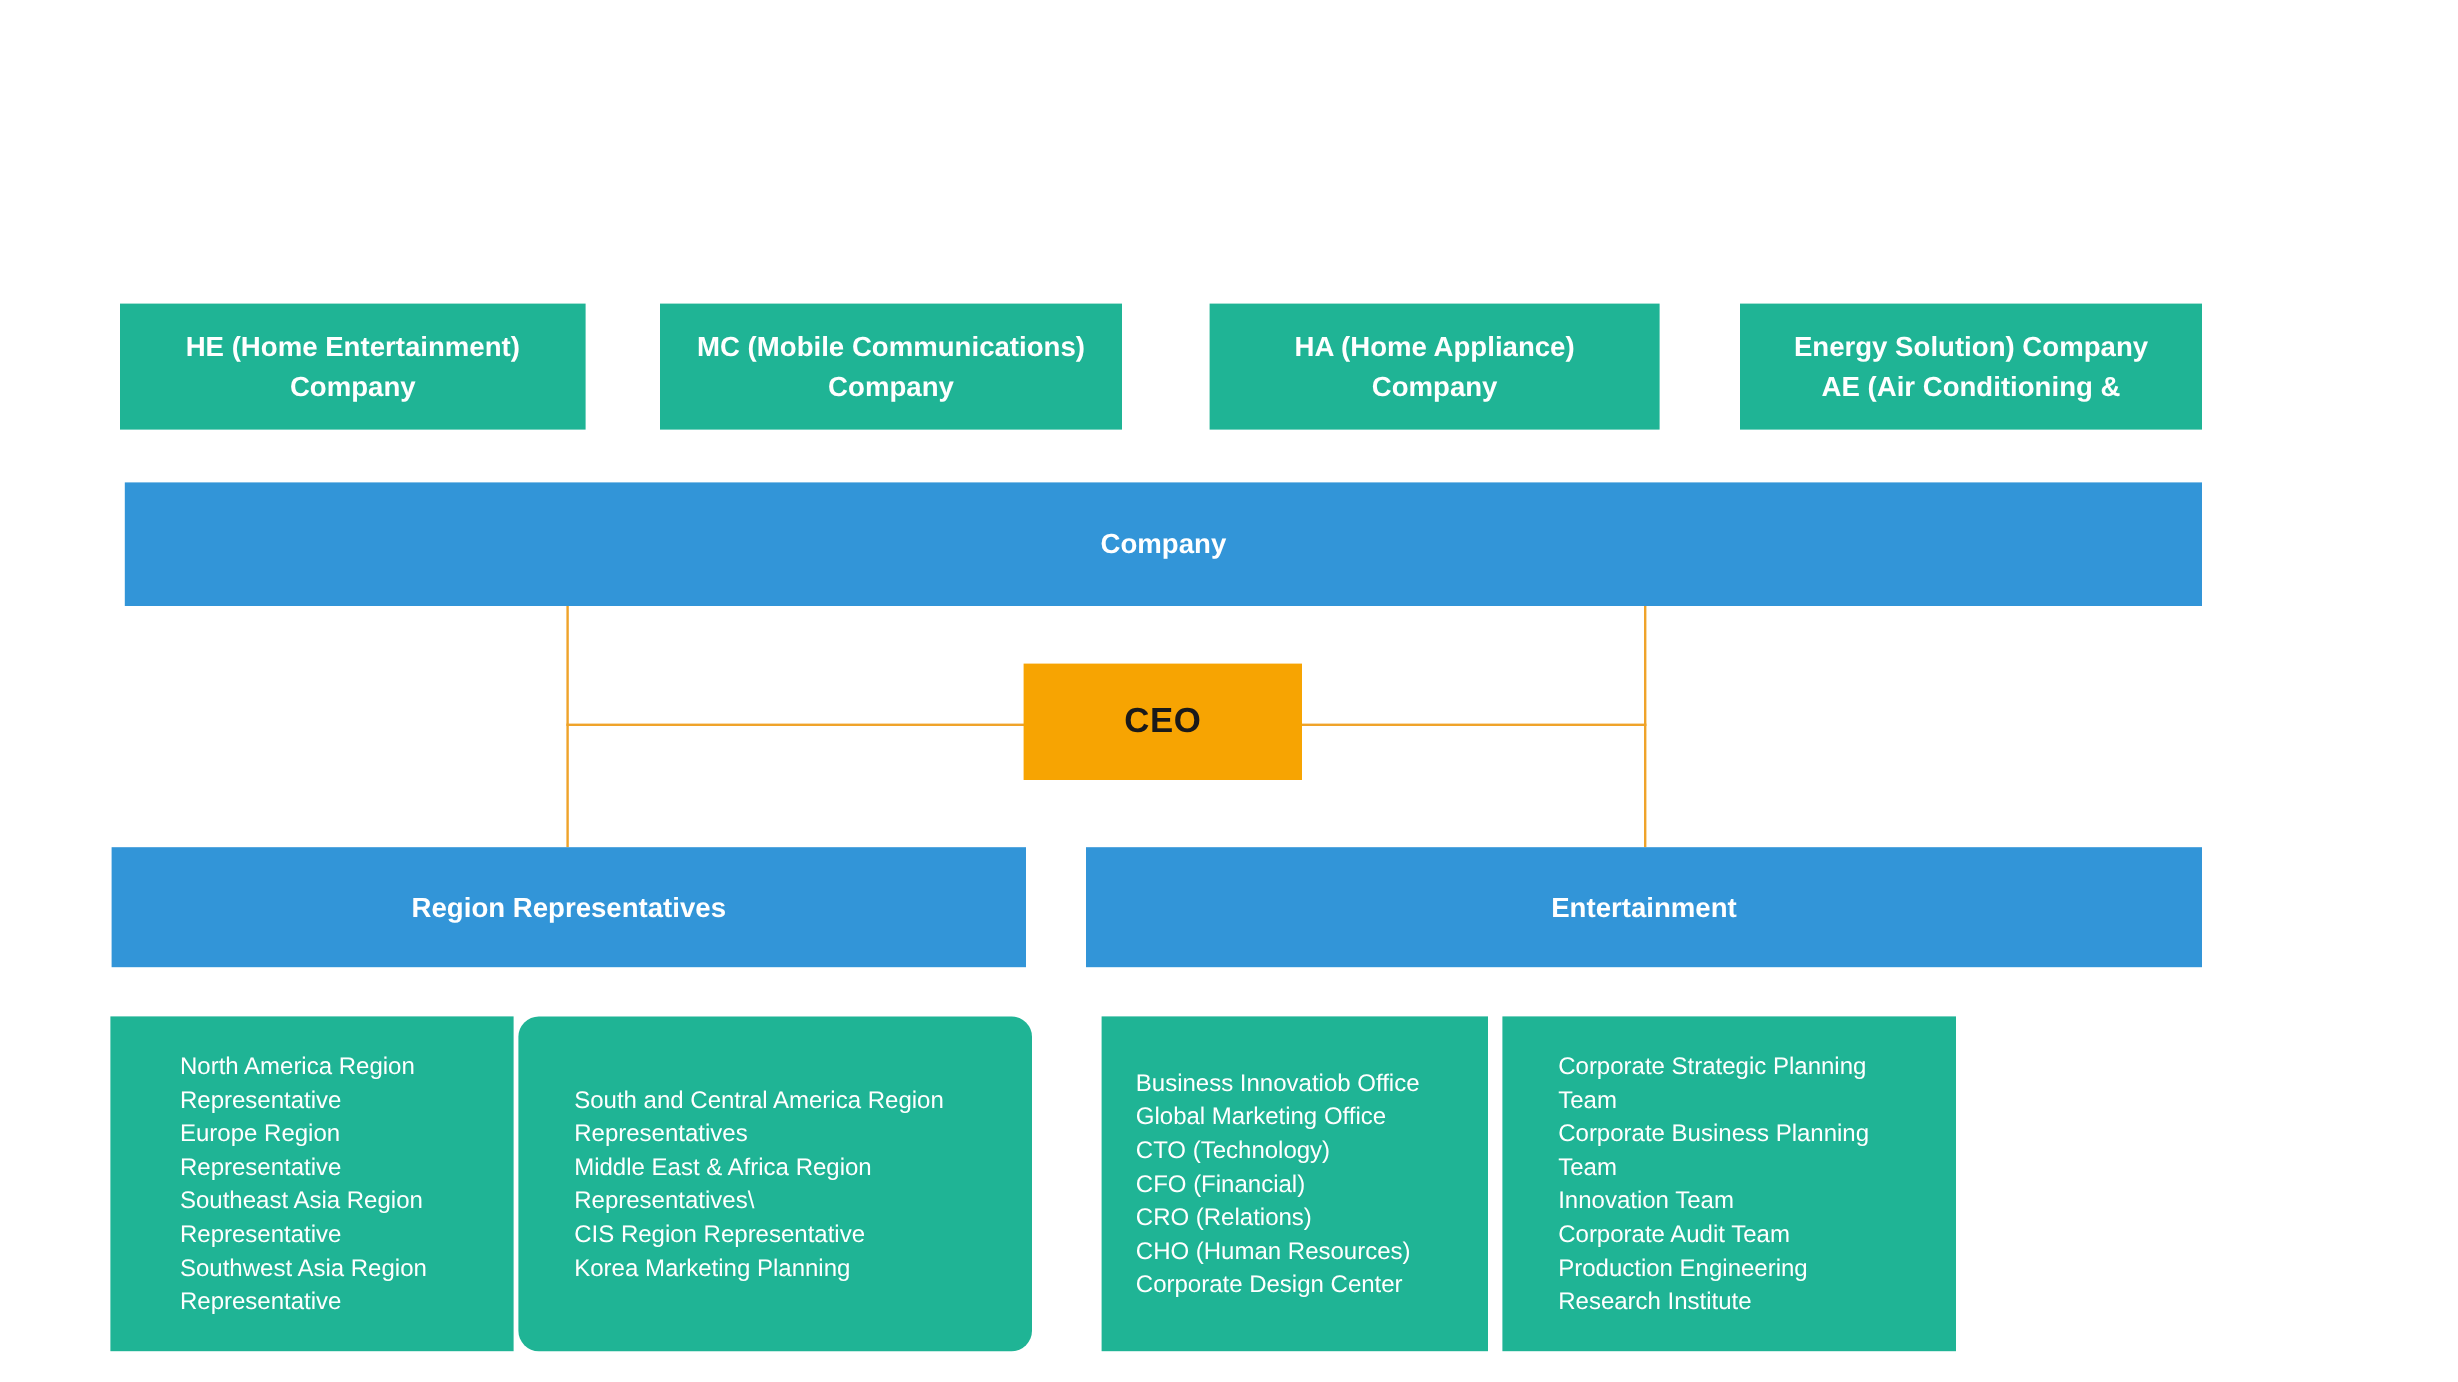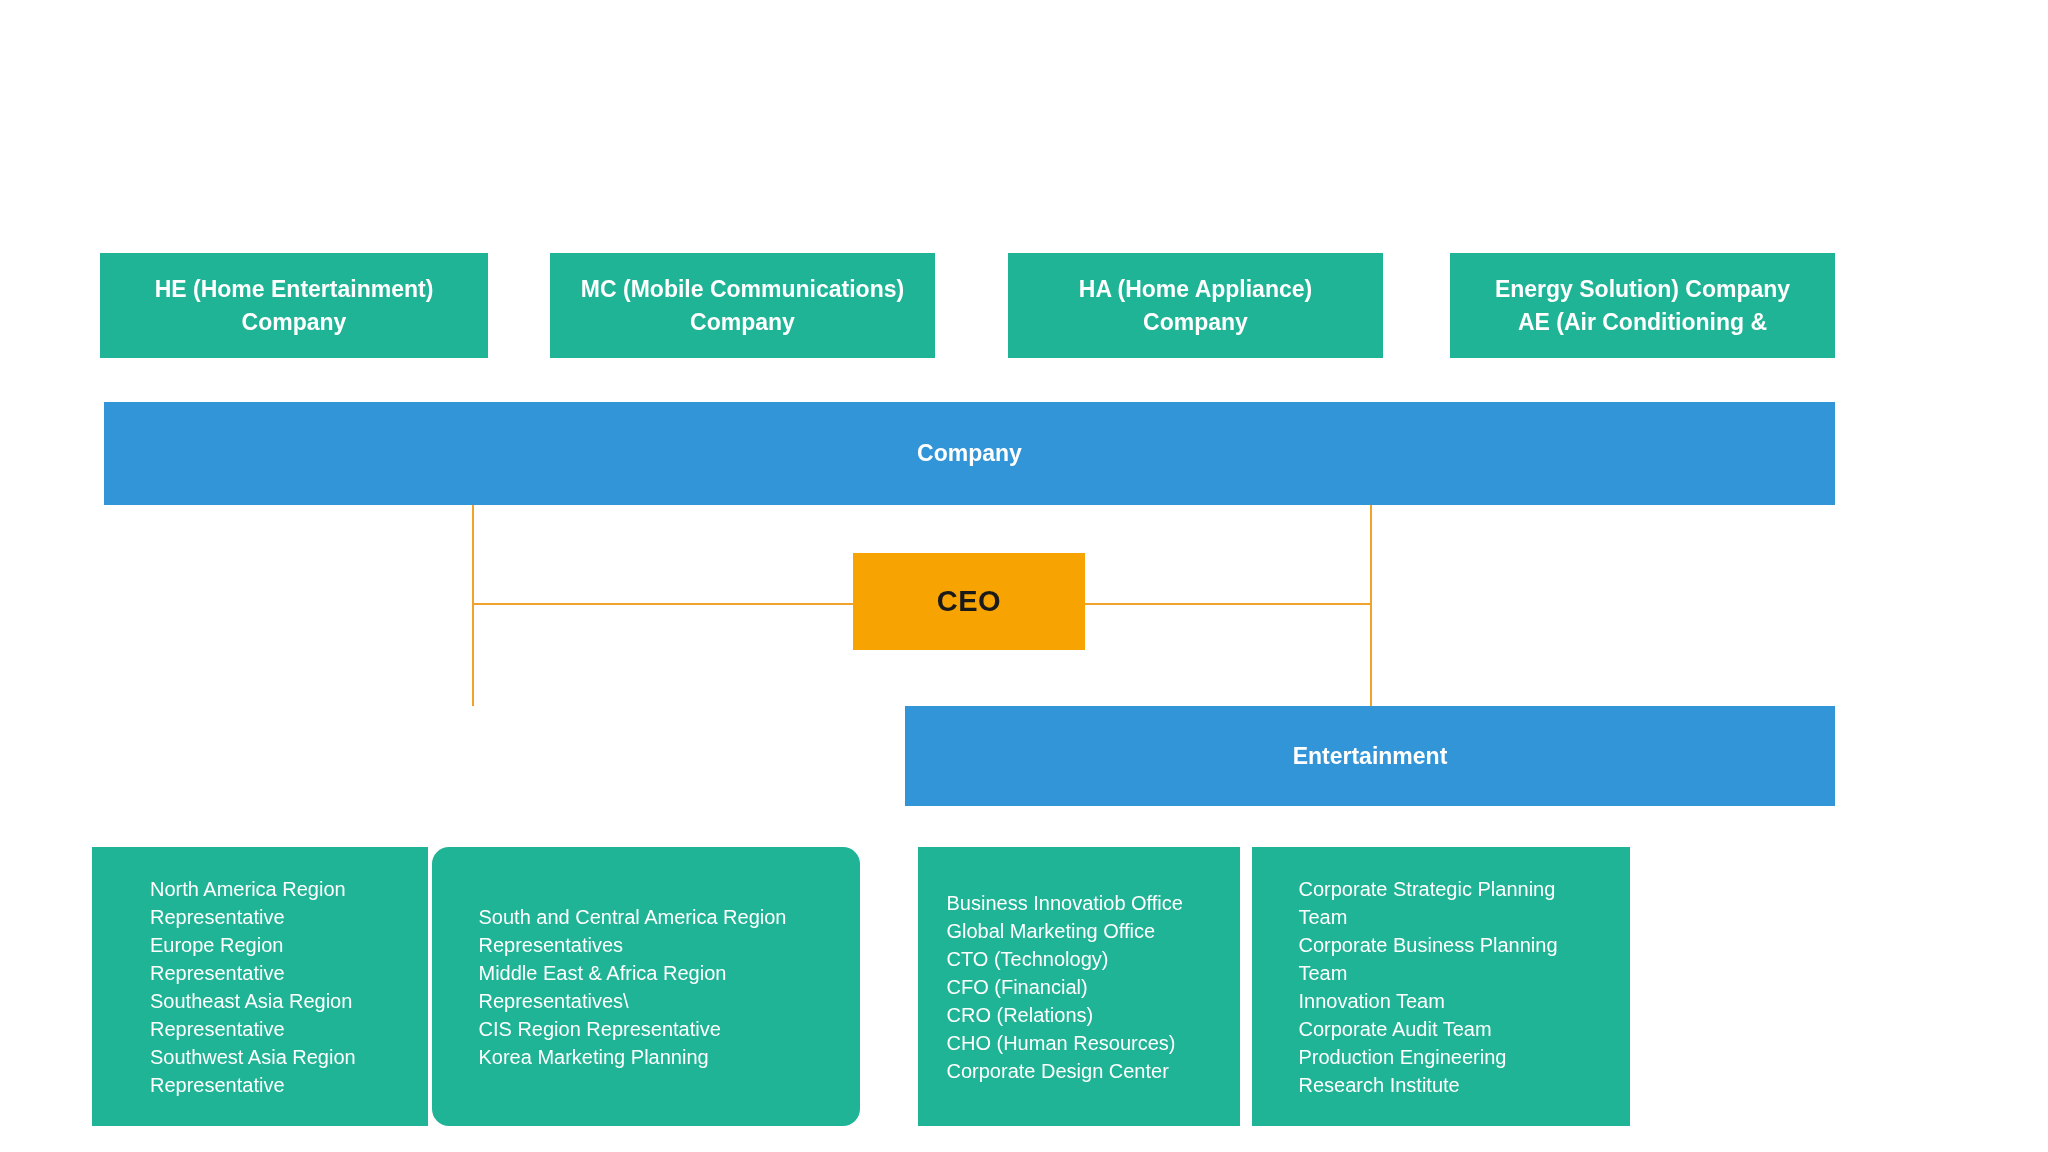--- a/index.html
+++ b/index.html
@@ -80,20 +80,23 @@
   </div>
 
   <div class="line v-left"></div>
   <div class="line v-right"></div>
   <div class="line h-line"></div>
 
   <div class="node ceo">
     <span>CEO</span>
   </div>
 
+  <div class="node blue title rr-bar">
+    <span>Region Representatives</span>
+  </div>
   <div class="node blue title hq-bar">
     <span>Entertainment</span>
   </div>
 
   <div class="node green list-box g1">
     <div class="inner">
         <div>North America Region Representative</div>
         <div>Europe Region Representative</div>
         <div>Southeast Asia Region Representative</div>
         <div>Southwest Asia Region Representative</div>

